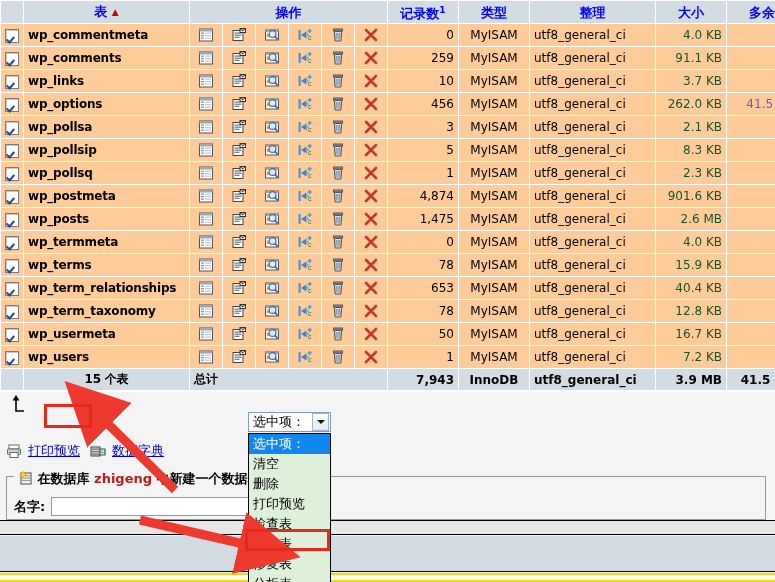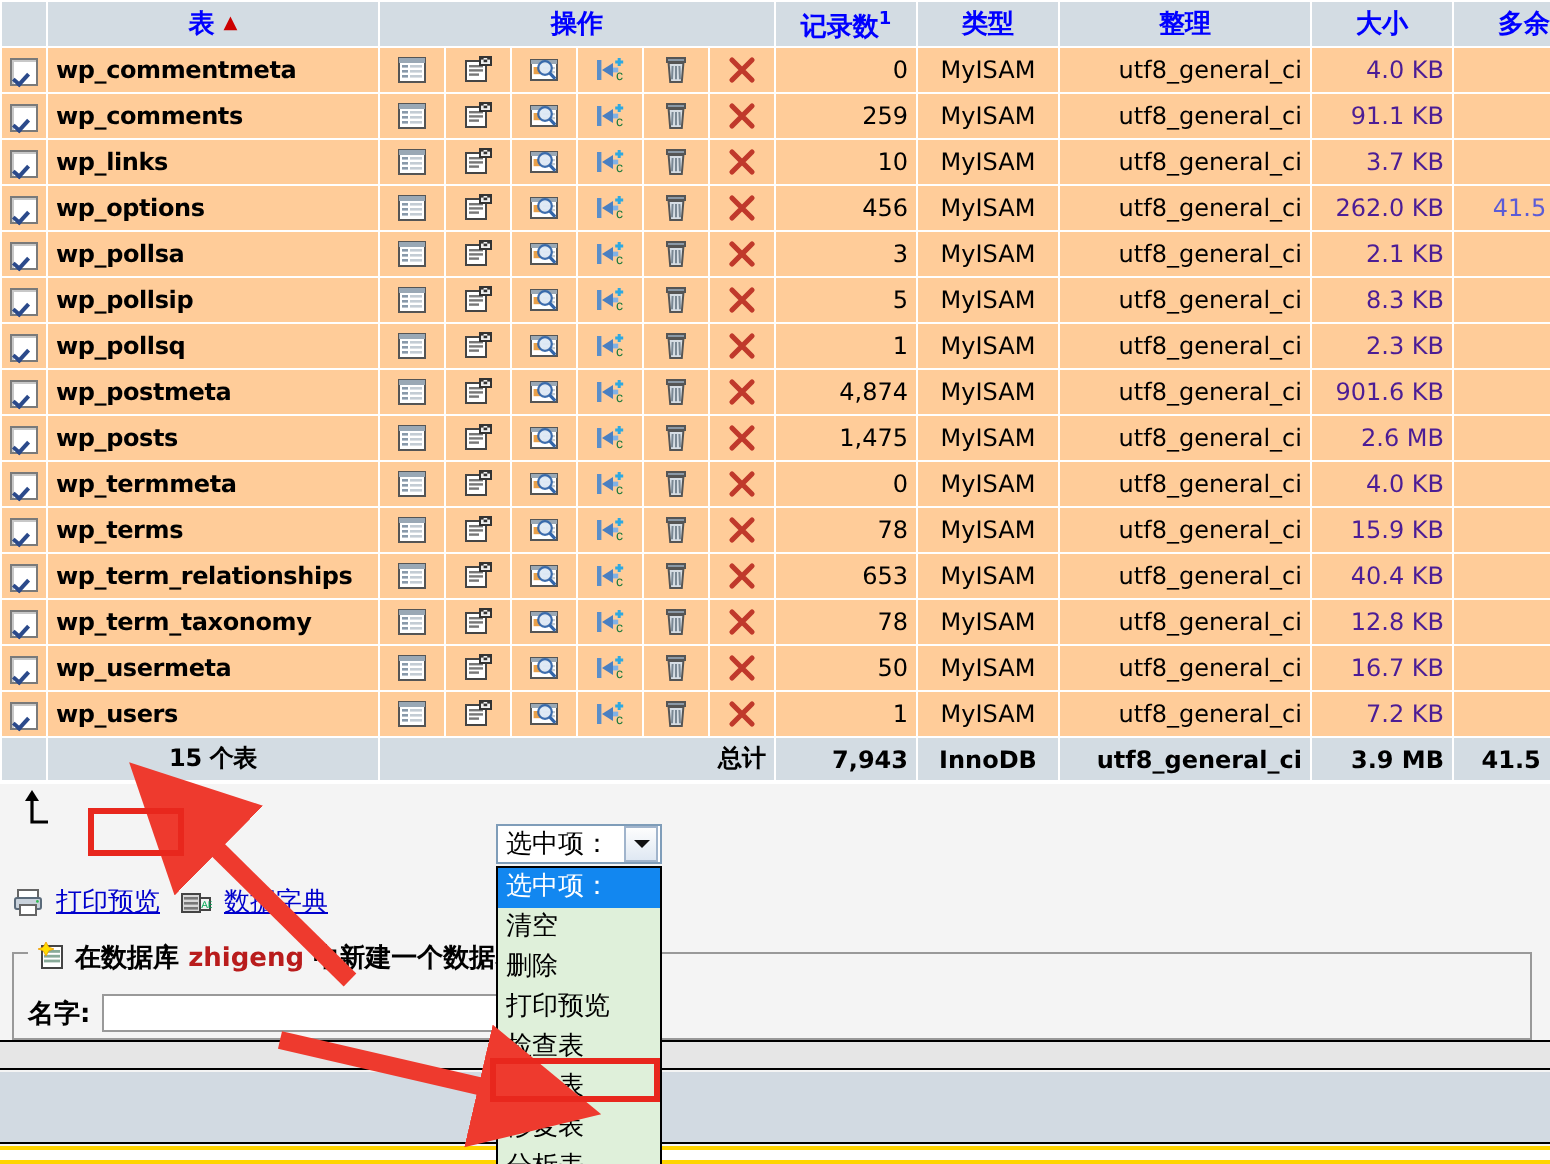--- a/index.html
+++ b/index.html
@@ -21,22 +21,22 @@
   table.tbl td{
     background:#fc9;height:22px;padding:0 4px;font-size:12px;
     font-family:"DejaVu Sans","Liberation Sans",sans-serif;
     white-space:nowrap;overflow:hidden;
   }
   td.cb{width:22px;text-align:center;padding:0;}
   td.nm{font-weight:bold;font-size:13px;letter-spacing:-0.2px;}
   td.act{width:32px;text-align:center;padding:0;}
   td.rec{text-align:right;font-family:"DejaVu Sans Mono","Liberation Mono",monospace;font-size:12px;}
   td.typ{text-align:center;}
-  td.col{text-align:right;}
-  td.siz{text-align:right;color:#4c1d95;font-family:"DejaVu Sans Mono","Liberation Mono",monospace;font-size:12px;}
+  td.col{text-align:left;}
+  td.siz{text-align:right;color:#14532d;font-family:"DejaVu Sans Mono","Liberation Mono",monospace;font-size:12px;}
   td.ovh{text-align:right;color:#5b5bd6;font-family:"DejaVu Sans Mono","Liberation Mono",monospace;font-size:12px;}
 
   tr.sumrow td{
     background:#d3dce3;font-weight:bold;color:#000;height:21px;
   }
   tr.sumrow td.siz,tr.sumrow td.ovh{color:#000;}
   tr.sumrow td.blank{background:#d3dce3;}
 
   .sortarrow{color:#c00;font-size:9px;vertical-align:middle;}
   .sup{font-size:9px;vertical-align:super;}
@@ -987,21 +987,21 @@
           <td class="typ">MyISAM</td>
           <td class="col">utf8_general_ci</td>
           <td class="siz">7.2 KB</td>
           <td class="ovh">-</td>
         </tr>
       </tbody>
     <tfoot>
       <tr class="sumrow">
         <td class="blank"></td>
         <td class="nm" style="text-align:center">15 个表</td>
-        <td colspan="6" style="text-align:right">总计</td>
+        <td colspan="6" style="text-align:left">总计</td>
         <td class="rec">7,943</td>
         <td class="typ">InnoDB</td>
         <td class="col">utf8_general_ci</td>
         <td class="siz">3.9 MB</td>
         <td class="ovh">41.5 KB</td>
       </tr>
     </tfoot>
   </table>
 
   <div class="selbar">

